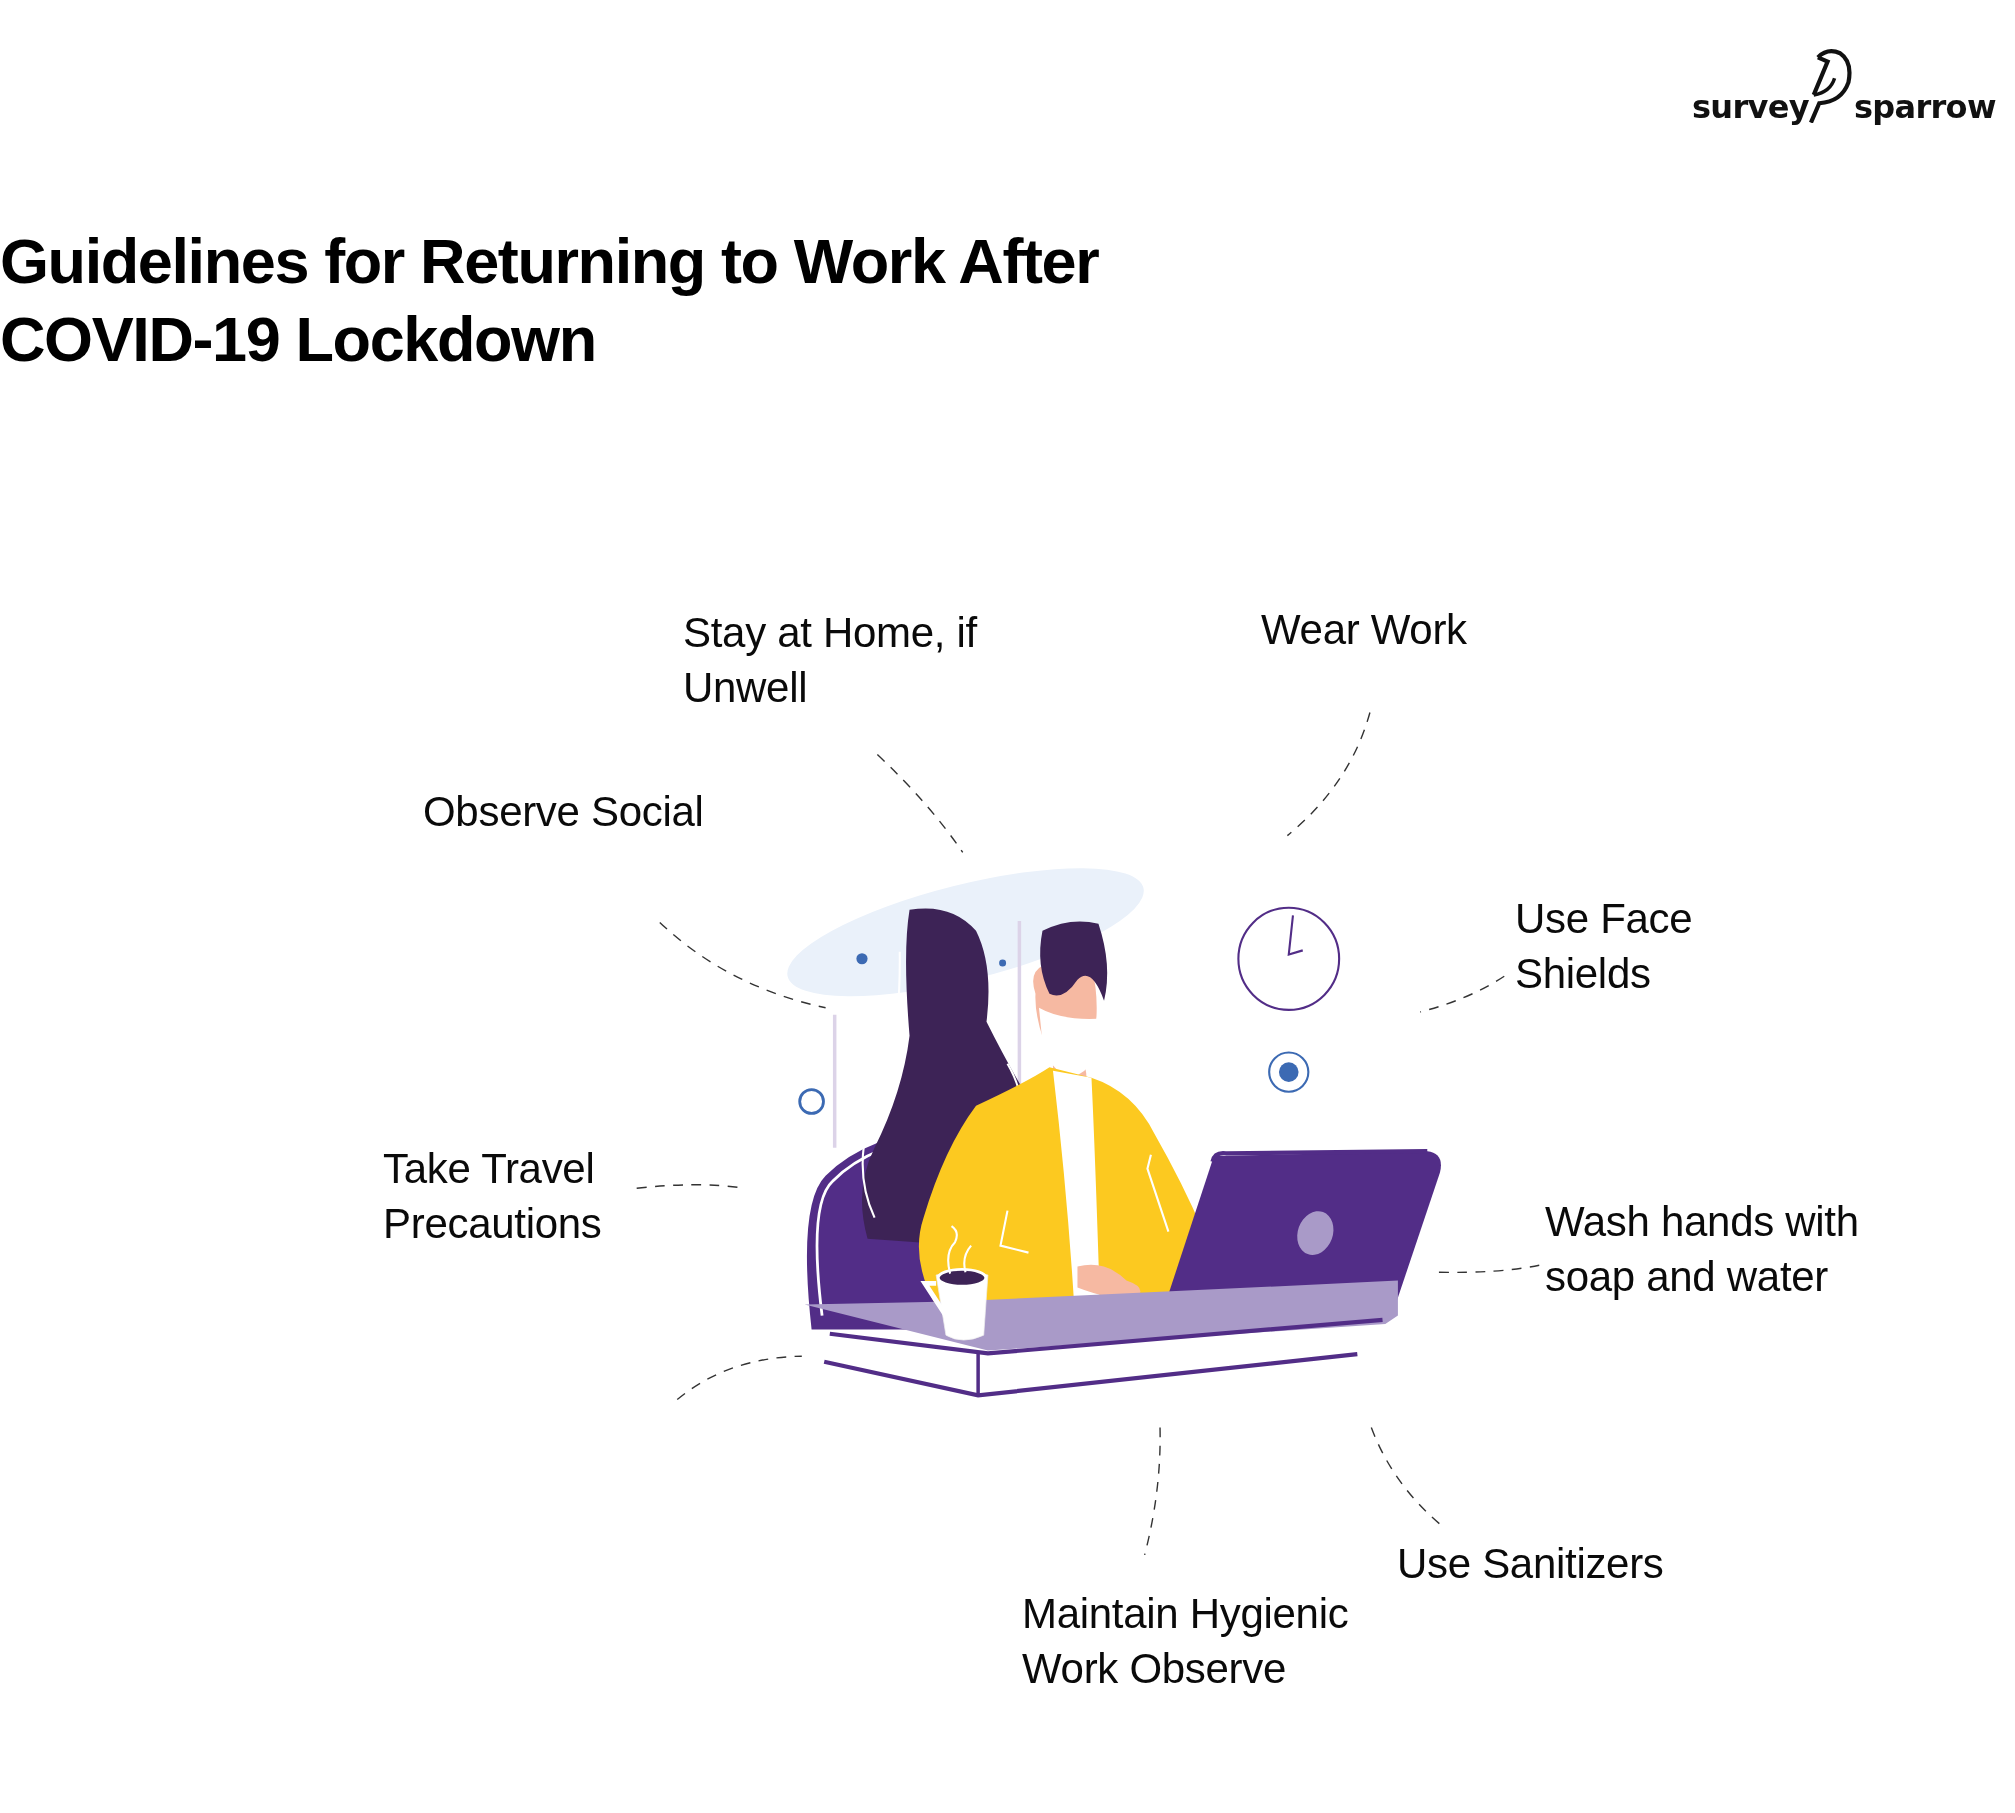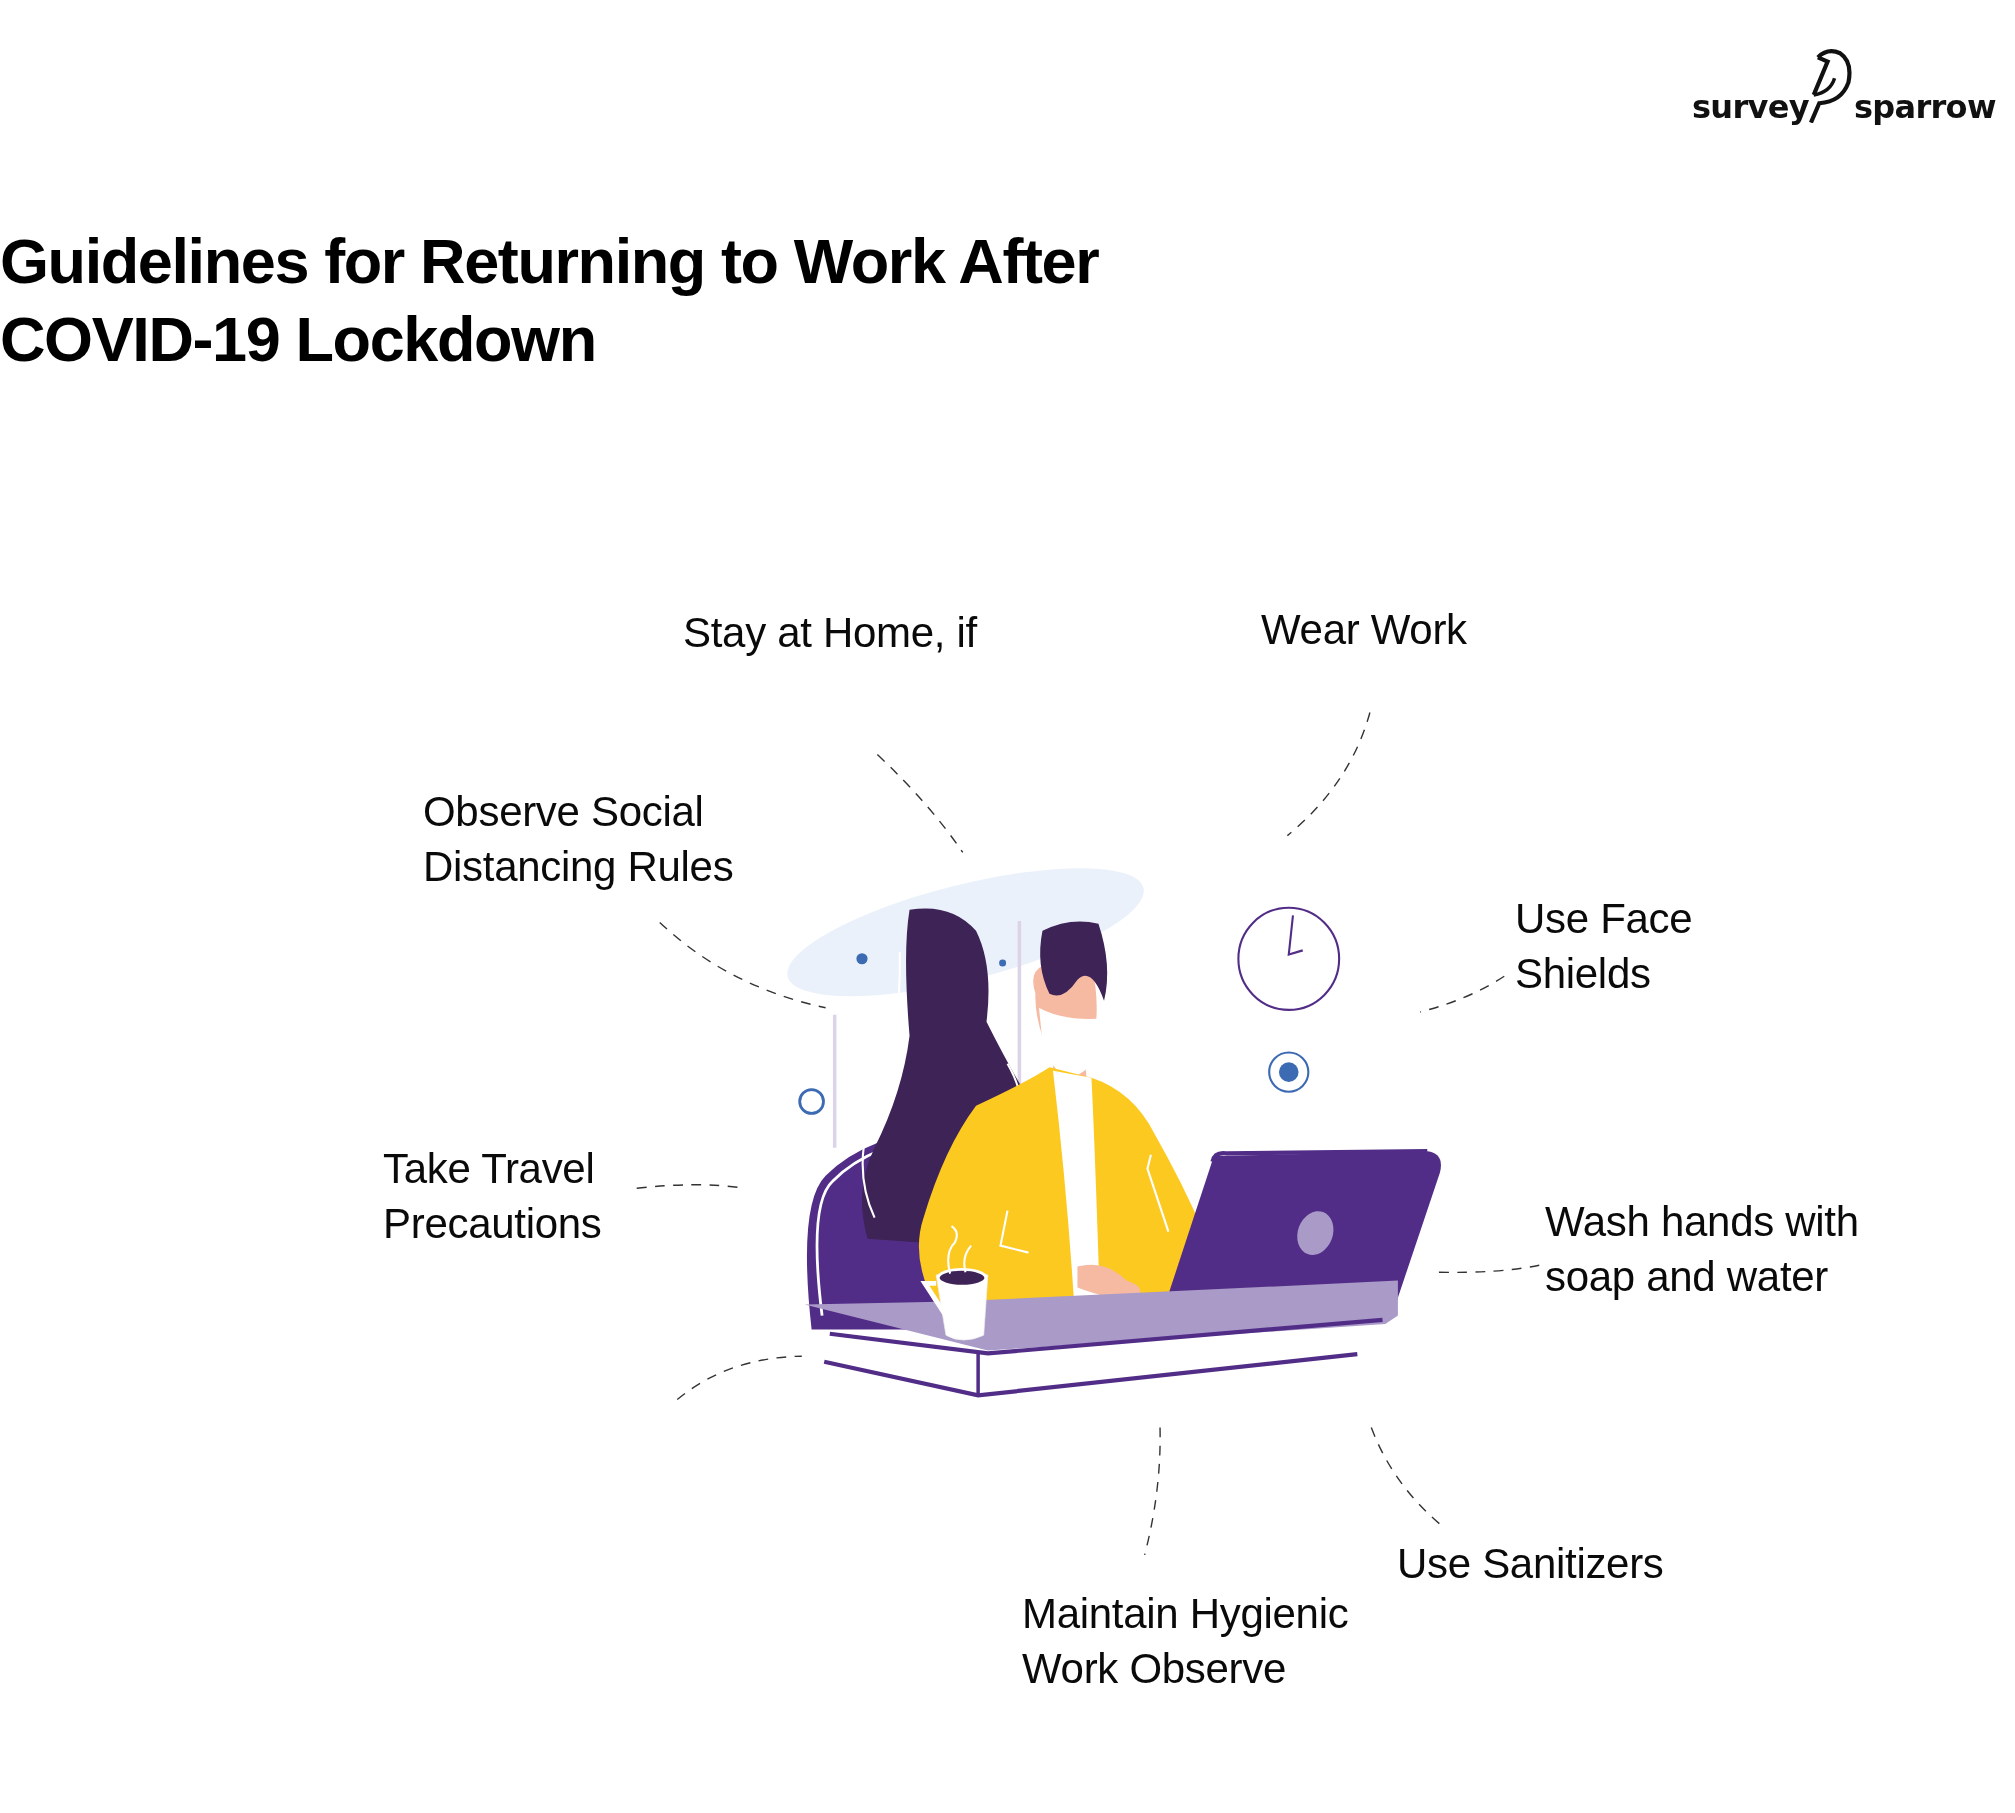--- a/index.html
+++ b/index.html
@@ -105,27 +105,27 @@
     <path d="M1338 1822 Q1376 1812 1412 1822 L1406 1908 Q1376 1922 1352 1908 Z" fill="#fff" stroke="#eee" stroke-width="1"></path>
     <path d="M1338 1834 L1322 1834 L1352 1880" fill="none" stroke="#fff" stroke-width="7"></path>
     <ellipse cx="1375" cy="1826" rx="34" ry="12" fill="#3D2356" stroke="#fff" stroke-width="4"></ellipse>
     <path d="M1358 1820 Q1350 1790 1365 1775 Q1372 1760 1360 1752" fill="none" stroke="#fff" stroke-width="3"></path>
     <path d="M1380 1818 Q1374 1796 1388 1780" fill="none" stroke="#fff" stroke-width="3"></path>
   </g>
 </svg>
 
 <div class="label" style="left:683px; top:605px;">
   <span>Stay at Home, if</span>
+  <span>Unwell</span>
 </div>
 <div class="label" style="left:1261px; top:602px;">
   <span>Wear Work</span>
 </div>
 <div class="label" style="left:423px; top:784px;">
   <span>Observe Social</span>
-  <span>Distancing Rules</span>
 </div>
 <div class="label" style="left:1515px; top:891px;">
   <span>Use Face</span>
   <span>Shields</span>
 </div>
 <div class="label" style="left:383px; top:1141px;">
   <span>Take Travel</span>
   <span>Precautions</span>
 </div>
 <div class="label" style="left:1545px; top:1194px;">

